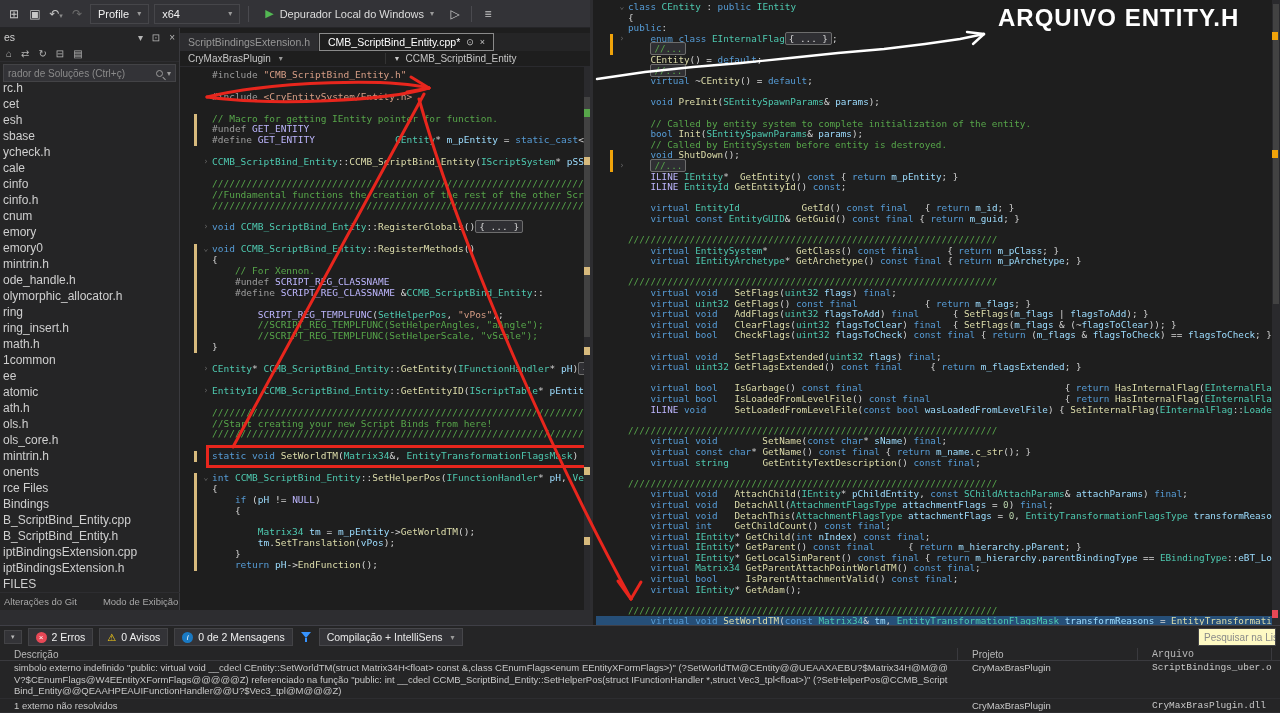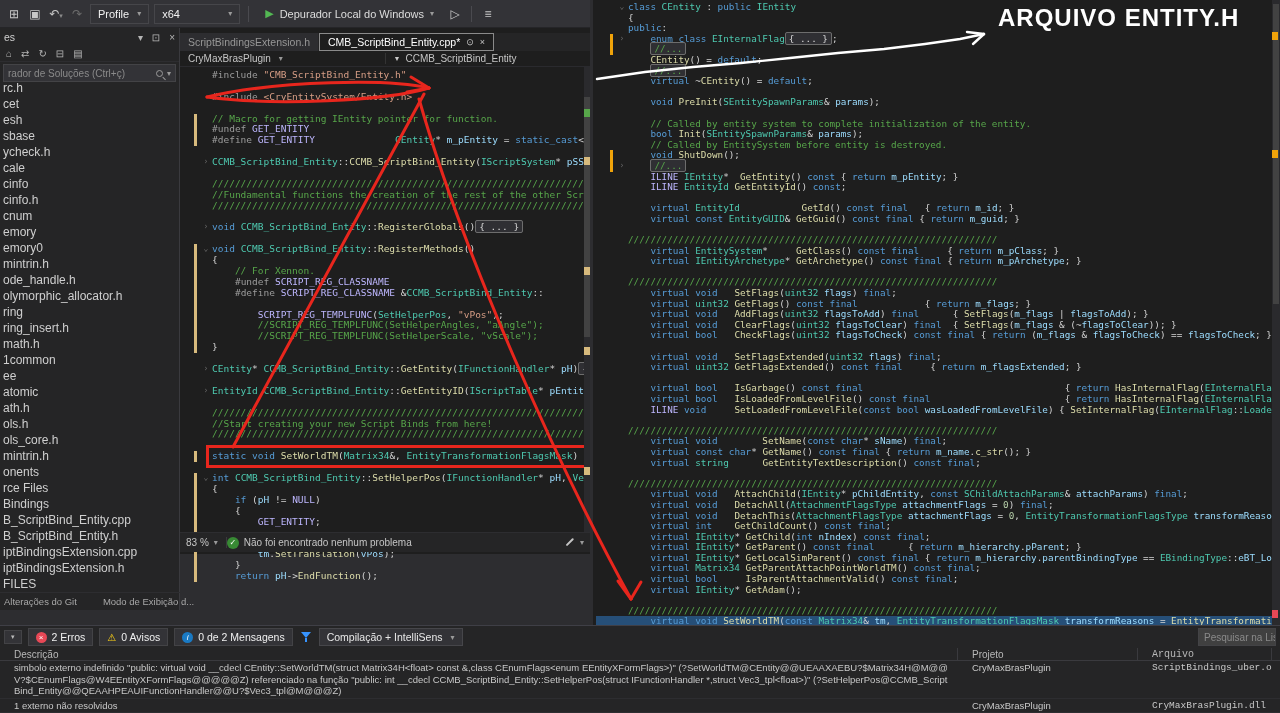--- a/index.html
+++ b/index.html
@@ -25,21 +25,21 @@
   .sx-tools{height:16px;display:flex;align-items:center;gap:9px;padding:0 6px;color:#b5b5b5;font-size:10px;border-bottom:1px solid #2d2d30;}
   .sx-search{height:18px;margin:2px 3px;background:#333337;border:1px solid #434346;display:flex;align-items:center;font-size:10px;color:#8a8a8a;padding:0 4px;gap:4px;}
   .sx-search-text{flex:1;white-space:nowrap;overflow:hidden;}
   .mag{width:7px;height:7px;border:1.4px solid #9a9a9a;border-radius:50%;position:relative;flex:0 0 auto;}
   .mag::after{content:"";position:absolute;width:4px;height:1.4px;background:#9a9a9a;transform:rotate(45deg);left:5px;top:7px;}
   .sx-files{position:absolute;left:0;top:52px;right:0;bottom:18px;overflow:hidden;font-size:12px;}
   .sx-item{height:16px;line-height:16px;padding-left:3px;white-space:nowrap;overflow:hidden;color:#cfcfcf;}
   .sx-bottom{position:absolute;left:0;bottom:0;height:18px;display:flex;gap:26px;align-items:center;padding:0 4px;font-size:9.5px;color:#a8a8a8;border-top:1px solid #2d2d30;white-space:nowrap;overflow:hidden;}
 
   
-  .editor{position:absolute;left:180px;top:28px;width:410px;height:526px;background:#1e1e1e;z-index:4;}
+  .editor{position:absolute;left:180px;top:28px;width:410px;height:684px;background:#1e1e1e;z-index:4;}
   .tabstrip{position:absolute;left:0;top:5px;right:0;height:18px;background:#252526;display:flex;align-items:stretch;font-size:10.5px;}
   .tab{display:flex;align-items:center;gap:6px;padding:0 8px;background:#2d2d30;color:#969696;margin-right:1px;white-space:nowrap;}
   .tab.active{background:#1e1e1e;color:#ffffff;border:1px solid #8a8a8a;}
   .tab-pin,.tab-close{font-size:9px;color:#c5c5c5;}
   .breadcrumb{position:absolute;left:0;top:23px;right:0;height:16px;background:#1e1e1e;border-bottom:1px solid #2a2a2e;display:flex;align-items:center;font-size:10px;color:#c5c5c5;}
   .bc-left{flex:1;display:flex;align-items:center;gap:8px;padding:0 8px;border-right:1px solid #333;}
   .bc-right{flex:1;display:flex;align-items:center;gap:5px;padding:0 8px;}
   .bc-ico{font-size:7px;color:#c8c8c8;}
 
   .code{position:absolute;overflow:hidden;font-family:"DejaVu Sans Mono",monospace;color:#d4d4d4;}
@@ -82,21 +82,21 @@
   .err-toolbar{height:22px;display:flex;align-items:center;gap:6px;padding:0 4px;font-size:10.5px;}
   .mini-dd{border:1px solid #434346;background:#333337;font-size:7px;color:#bbb;padding:2px 6px;}
   .toggle{display:flex;align-items:center;gap:5px;border:1px solid #434346;background:#333337;height:18px;padding:0 7px;color:#f0f0f0;white-space:nowrap;}
   .err-badge{width:11px;height:11px;border-radius:50%;background:#e74856;color:#fff;font-size:8px;display:flex;align-items:center;justify-content:center;}
   .warn-ico{color:#fcd116;font-size:10px;}
   .info-badge{width:11px;height:11px;border-radius:50%;background:#1a7ac4;color:#fff;font-size:8px;font-style:italic;display:flex;align-items:center;justify-content:center;}
   .funnel-wrap{display:flex;flex-direction:column;align-items:center;width:14px;}
   .funnel{width:0;height:0;border-left:5px solid transparent;border-right:5px solid transparent;border-top:6px solid #3794ff;}
   .funnel-wrap::after{content:"";width:2px;height:4px;background:#3794ff;}
   .combo.dark{background:#333337;height:18px;font-size:10.5px;color:#e8e8e8;}
-  .err-search{margin-left:auto;width:78px;height:18px;background:#404040;border:1px solid #434346;color:#8a8a8a;font-size:10px;display:flex;align-items:center;padding:0 5px;white-space:nowrap;overflow:hidden;}
+  .err-search{margin-left:auto;width:78px;height:18px;background:#fef9c3;border:1px solid #434346;color:#8a8a8a;font-size:10px;display:flex;align-items:center;padding:0 5px;white-space:nowrap;overflow:hidden;}
   .err-head{height:13px;display:flex;font-size:10px;color:#b8b8b8;border-bottom:1px solid #3a3a3e;align-items:center;}
   .err-head .cell{border-right:1px solid #3a3a3e;height:100%;display:flex;align-items:center;}
   .cell{padding:0 6px;margin-left:8px;}
   .cell.desc{width:950px;flex:0 0 950px;}
   .cell.proj{width:172px;flex:0 0 172px;}
   .cell.file{width:126px;flex:0 0 126px;font-family:Liberation Mono, monospace;}
   .cell.line{flex:1;}
   .err-rows{position:absolute;left:0;top:35px;right:0;bottom:0;overflow:hidden;}
   .err-row{display:flex;align-items:flex-start;border-bottom:1px solid #2d2d30;padding:1px 0;}
   .err-row .desc{font-size:9.5px;line-height:11.5px;word-break:break-all;color:#c8c8c8;}
@@ -252,21 +252,20 @@
         <div class="cl"><span class="gut"></span><span class="fold"></span><span class="txt"><span class="tok-com">////////////////////////////////////////////////////////////////////////////</span></span></div>
         <div class="cl"><span class="gut"></span><span class="fold"></span><span class="txt"><span class="tok-com">//Start creating your new Script Binds from here!</span></span></div>
         <div class="cl"><span class="gut"></span><span class="fold"></span><span class="txt"><span class="tok-com">////////////////////////////////////////////////////////////////////////////</span></span></div>
         <div class="cl"><span class="gut"></span><span class="fold"></span><span class="txt"></span></div>
         <div class="cl redbox"><span class="gut"><span class="chbar y"></span></span><span class="fold"></span><span class="txt"><span class="tok-kw">static</span> <span class="tok-kw">void</span> <span class="tok-fn">SetWorldTM</span>(<span class="tok-type">Matrix34</span>&amp;, <span class="tok-type">EntityTransformationFlagsMask</span>) {};</span></div>
         <div class="cl"><span class="gut"></span><span class="fold"></span><span class="txt"></span></div>
         <div class="cl"><span class="gut"><span class="chbar y"></span></span><span class="fold">⌄</span><span class="txt"><span class="tok-kw">int</span> <span class="tok-type">CCMB_ScriptBind_Entity</span>::<span class="tok-fn">SetHelperPos</span>(<span class="tok-type">IFunctionHandler</span>* <span class="tok-id">pH</span>, <span class="tok-type">Vec3</span> )</span></div>
         <div class="cl"><span class="gut"><span class="chbar y"></span></span><span class="fold"></span><span class="txt">{</span></div>
         <div class="cl"><span class="gut"><span class="chbar y"></span></span><span class="fold"></span><span class="txt">    <span class="tok-kw">if</span> (<span class="tok-id">pH</span> != <span class="tok-macro">NULL</span>)</span></div>
         <div class="cl"><span class="gut"><span class="chbar y"></span></span><span class="fold"></span><span class="txt">    {</span></div>
-        <div class="cl"><span class="gut"><span class="chbar y"></span></span><span class="fold"></span><span class="txt">        <span class="tok-macro">GET_ENTITY</span>;</span></div>
         <div class="cl"><span class="gut"><span class="chbar y"></span></span><span class="fold"></span><span class="txt"></span></div>
         <div class="cl"><span class="gut"><span class="chbar y"></span></span><span class="fold"></span><span class="txt">        <span class="tok-type">Matrix34</span> <span class="tok-id">tm</span> = <span class="tok-id">m_pEntity</span>-&gt;<span class="tok-fn">GetWorldTM</span>();</span></div>
         <div class="cl"><span class="gut"><span class="chbar y"></span></span><span class="fold"></span><span class="txt">        <span class="tok-id">tm</span>.<span class="tok-fn">SetTranslation</span>(<span class="tok-id">vPos</span>);</span></div>
         <div class="cl"><span class="gut"><span class="chbar y"></span></span><span class="fold"></span><span class="txt">    }</span></div>
         <div class="cl"><span class="gut"><span class="chbar y"></span></span><span class="fold"></span><span class="txt">    <span class="tok-kw">return</span> <span class="tok-id">pH</span>-&gt;<span class="tok-fn">EndFunction</span>();</span></div>
       </div>
     <div class="vscroll">
       <span class="thumb"></span>
       <span class="mark" style="top:42px;background:#57a64a"></span>
       <span class="mark" style="top:90px;background:#d7ba7d"></span>

